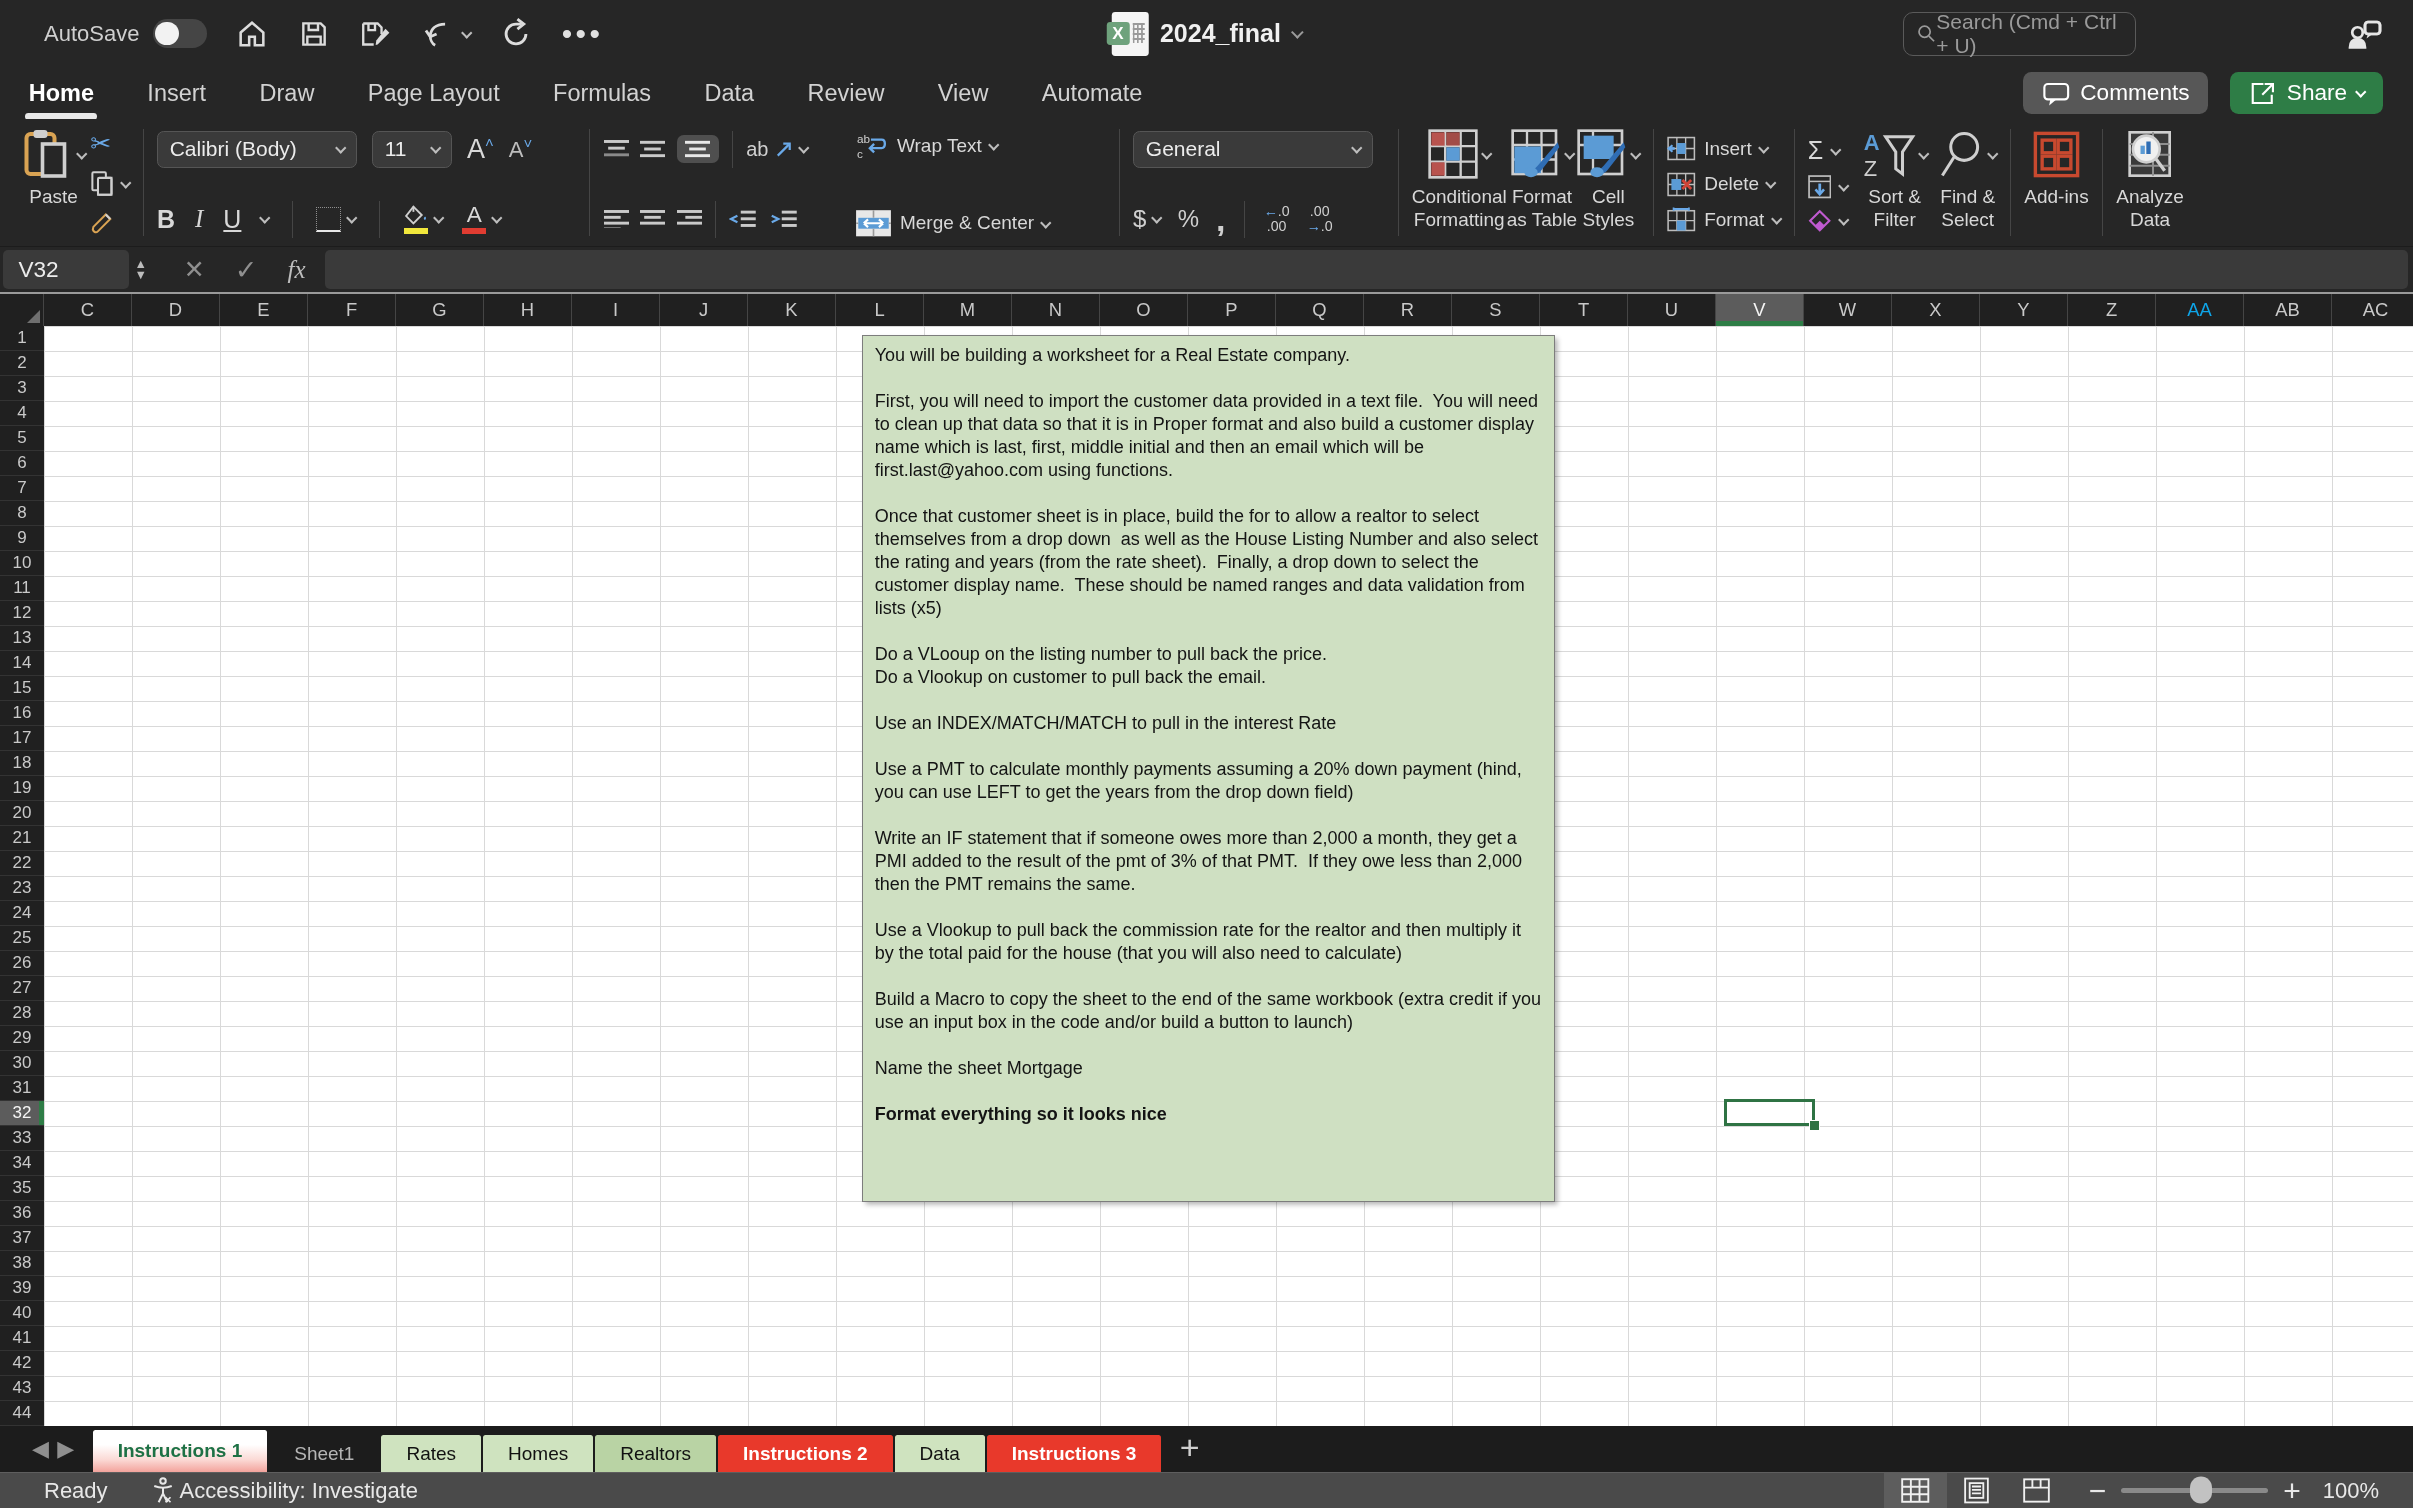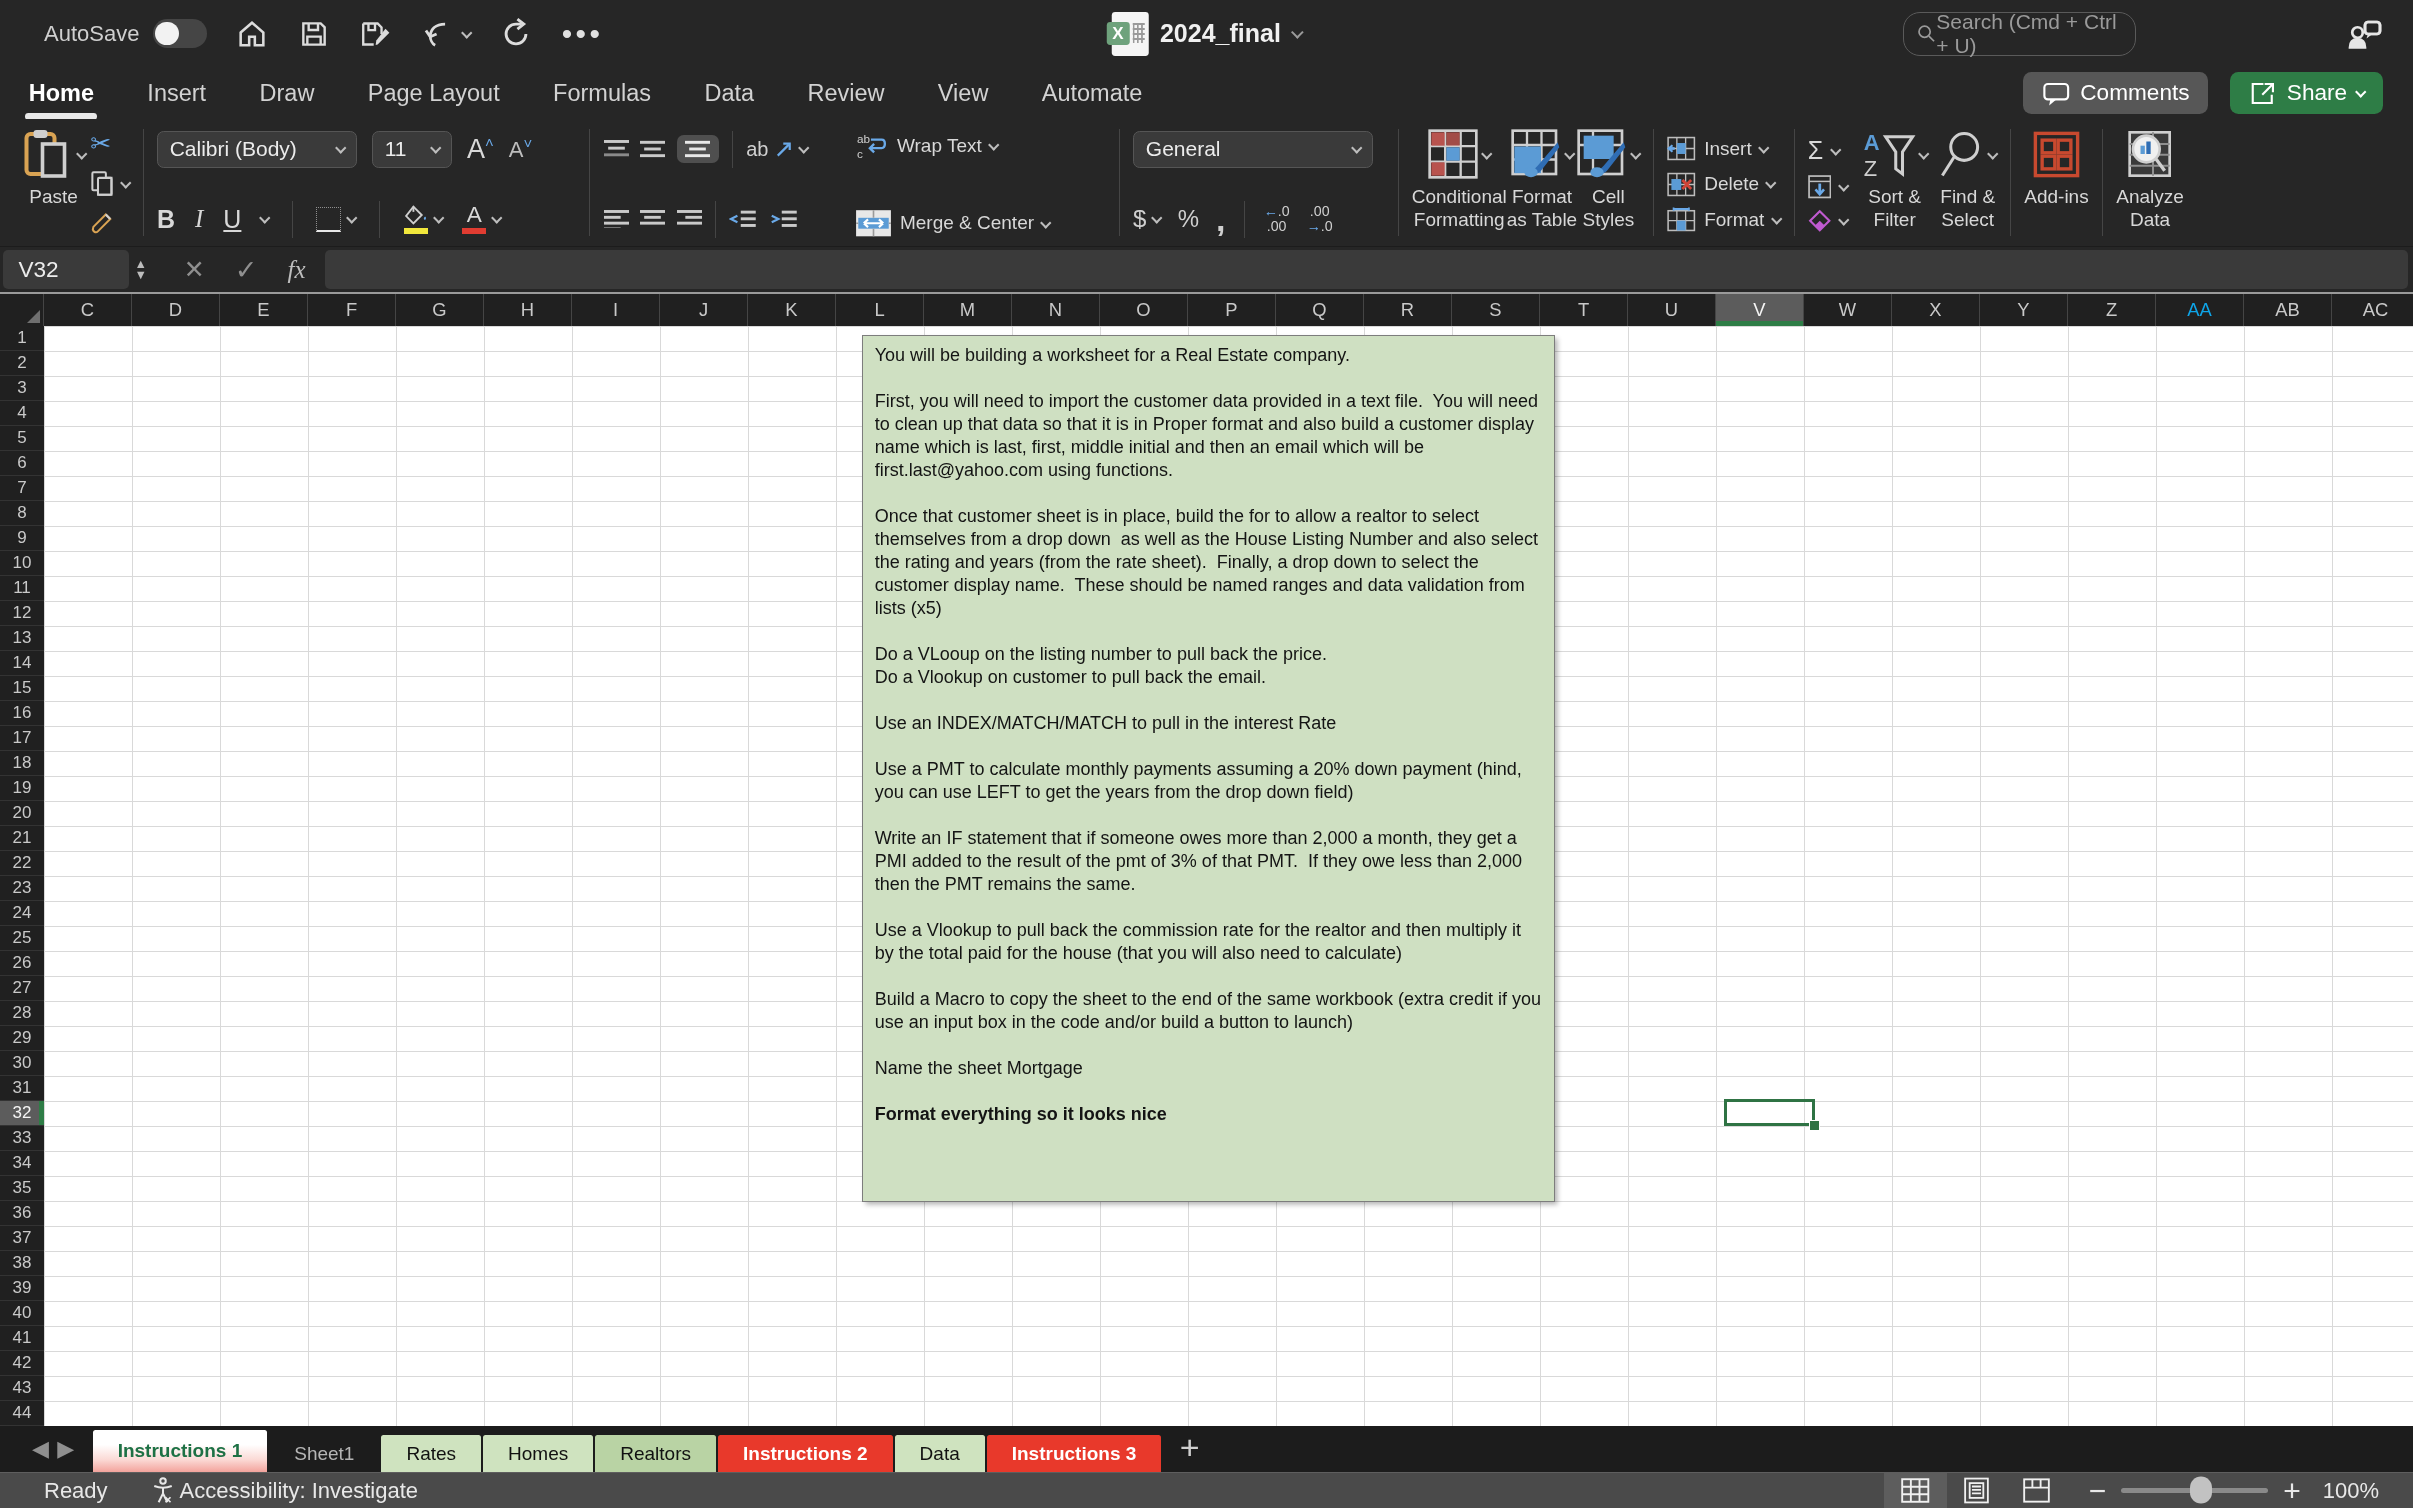--- a/index.html
+++ b/index.html
@@ -23,21 +23,21 @@
   .tb-ic { margin-left:28.5px; color:#e0e0e0; display:flex; align-items:center; }
   .doc-title { position:absolute; left:50%; transform:translateX(-50%); display:flex; align-items:center; gap:11.7px; }
   .xl-icon { width:37px; height:44px; background:#f5f5f5; border-radius:3.4px; position:relative; }
   .xl-icon .sq { position:absolute; left:-5px; top:10px; width:23.5px; height:23.5px; background:#6ea27c;
     border-radius:3.4px; color:#fff; font-weight:bold; font-size:17px; text-align:center; line-height:23.5px; }
   .xl-icon .grid { position:absolute; right:3.4px; top:11.7px; width:11.7px; height:20px;
     background:linear-gradient(#9a9a9a 1.7px,transparent 1.7px) 0 0/100% 5px,
                linear-gradient(90deg,#9a9a9a 1.7px,transparent 1.7px) 0 0/4.2px 100%; }
   .doc-title .t { font-size:25px; font-weight:600; color:#f0f0f0; }
   .searchbox { position:absolute; right:277px; top:11.7px; width:233px; height:44px; border:1.3px solid #5a5a5a;
-    border-radius:17px; display:flex; align-items:center; padding:0 11.7px; color:#9a9a9a; font-size:21px; }
+    border-radius:10px; display:flex; align-items:center; padding:0 11.7px; color:#9a9a9a; font-size:21px; }
   .presence { position:absolute; right:30px; top:17px; }
 
   
   #ribbontabs { position:absolute; left:0; top:67px; width:2413px; height:52px; background:#262626;
     display:flex; align-items:center; }
   .rtab { font-size:23.5px; color:#d2d2d2; margin:0 25px; position:relative; padding:5px 1.7px; }
   .rtab:first-child { margin-left:27px; }
   .rtab.active { color:#ffffff; font-weight:bold; }
   .rtab.active::after { content:""; position:absolute; left:-1.7px; right:-1.7px; bottom:-8.4px; height:6.7px;
     border-radius:3.4px; background:#e8e8e8; }

